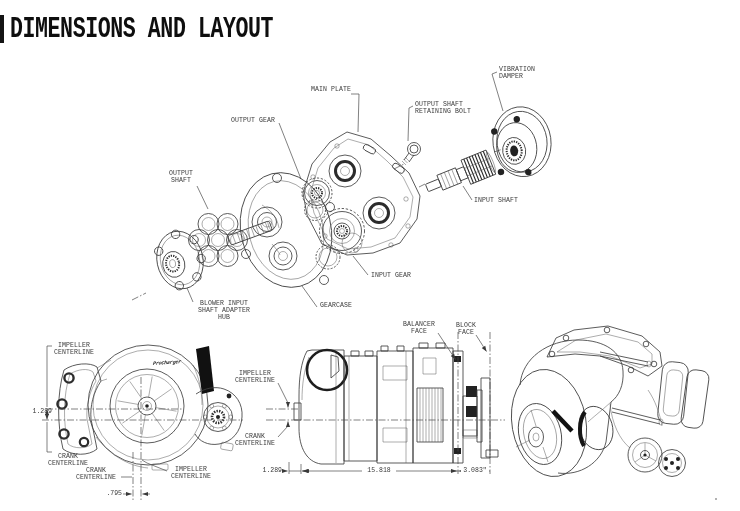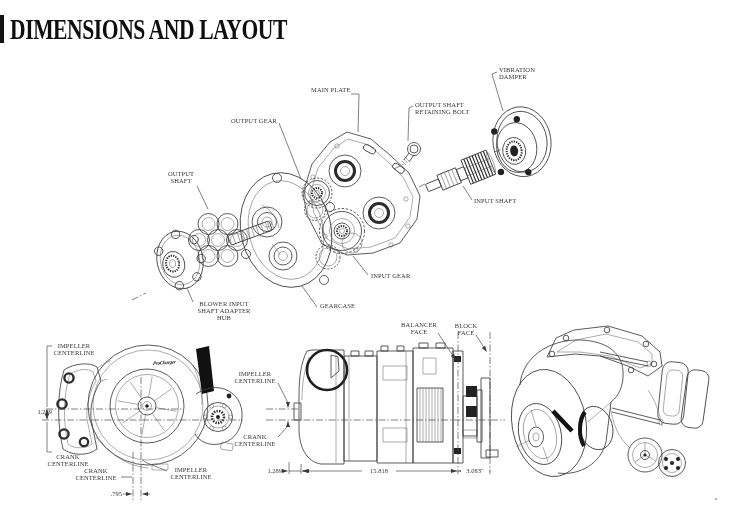--- a/index.html
+++ b/index.html
@@ -1,17 +1,17 @@
 <!DOCTYPE html>
 <html><head>
 <meta charset="utf-8">
 <style>
   html,body{margin:0;padding:0;background:#ffffff;}
   .page{position:relative;width:740px;height:511px;background:#ffffff;overflow:hidden;
-        font-family:Liberation Serif, serif;}
+        font-family:Liberation Mono, monospace;}
   .edge-tab{position:absolute;left:0;top:15px;width:4px;height:28px;background:#141414;}
   .title{position:absolute;left:10px;top:12px;margin:0;font-size:30px;font-weight:bold;
          color:#0e0e0e;letter-spacing:-.6px;white-space:nowrap;
          transform:scaleX(.72);transform-origin:left center;}
   .lbl{position:absolute;font-size:6.5px;line-height:7.2px;color:#383838;
        letter-spacing:.1px;white-space:pre-line;}
   .dimtxt{position:absolute;font-size:6.5px;line-height:7px;color:#383838;}
   .bgw{background:#fff;padding:0 1px;}
   .logo{position:absolute;left:153px;top:361px;width:50px;font-size:5px;font-weight:bold;
         font-style:italic;color:#1b1b1b;letter-spacing:-.2px;

